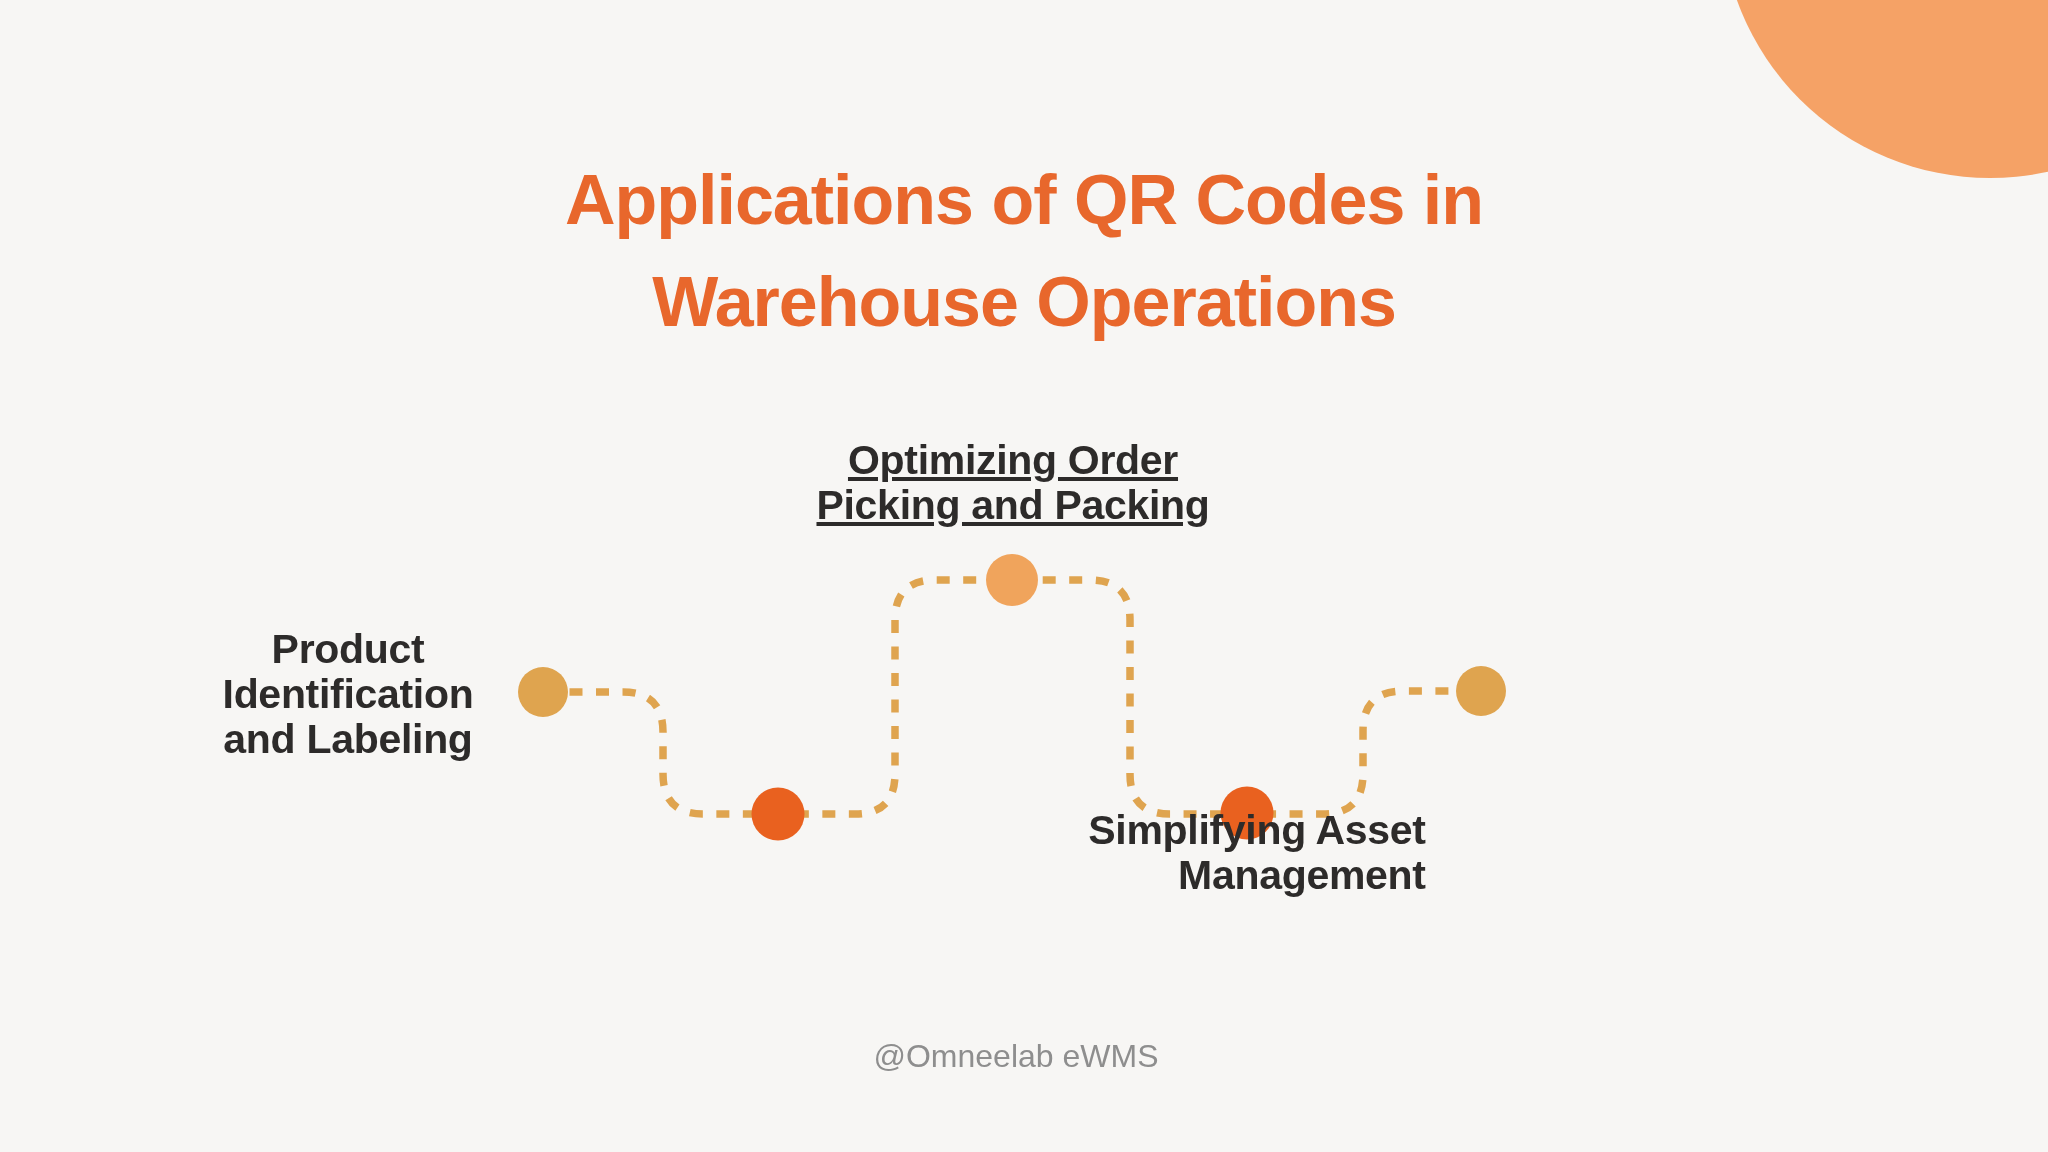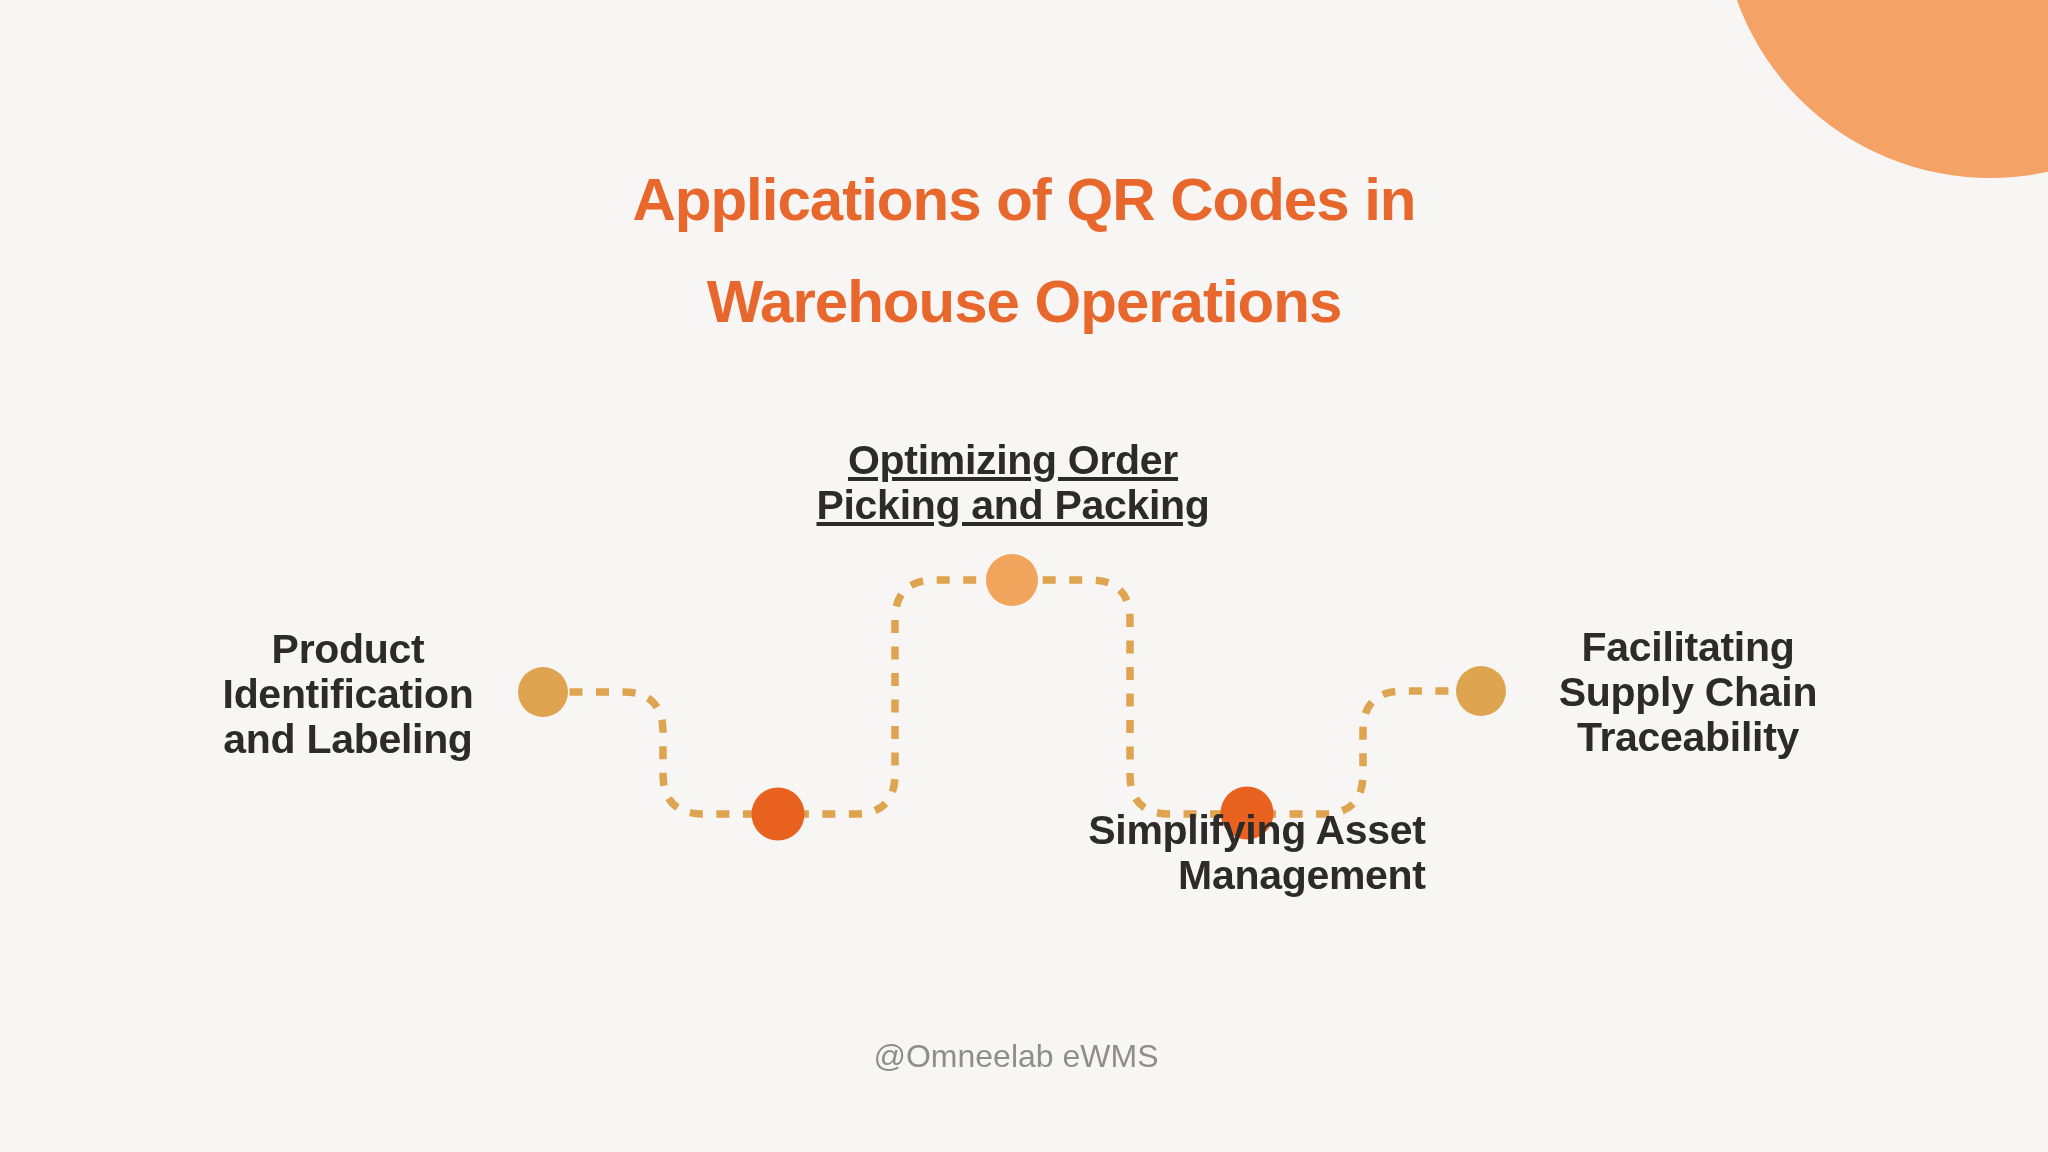--- a/index.html
+++ b/index.html
@@ -23,21 +23,21 @@
     border-radius: 50%;
     background: #F5A266;
   }
   .title {
     position: absolute;
     left: 0;
     top: 149px;
     width: 100%;
     margin: 0;
     text-align: center;
-    font-size: 60px;
+    font-size: 70px;
     line-height: 102px;
     font-weight: 700;
     letter-spacing: -1px;
     color: #E8672C;
     white-space: pre-line;
   }
   .path-svg {
     position: absolute;
     left: 0;
     top: 0;
@@ -105,19 +105,16 @@
   <div class="dot dot-orange" style="left: 1247px; top: 813px; background-color: rgb(233, 97, 31);"></div>
   <div class="dot dot-gold" style="left: 1481px; top: 691px; background-color: rgb(223, 164, 79);"></div>
 
   <div class="step-label" style="left:348px;  top:627px;">Product
 Identification
 and Labeling</div>
   <div class="step-label" style="left:1013px; top:438px;text-decoration:underline;">Optimizing Order
 Picking and Packing</div>
   <div class="step-label" style="left:1257px; top:808px;text-align:right;">Simplifying Asset
 Management</div>
-  <div class="step-label" style="left:1688px; top:625px;">Facilitating
-Supply Chain
-Traceability</div>
 
   <div class="watermark" style="left: 1016px; top: 1038px; color: rgb(142, 142, 142);">@Omneelab eWMS</div>
 
 </div>
 
 </body></html>

